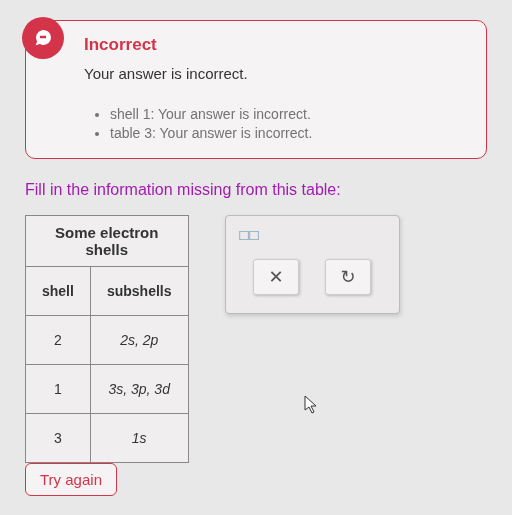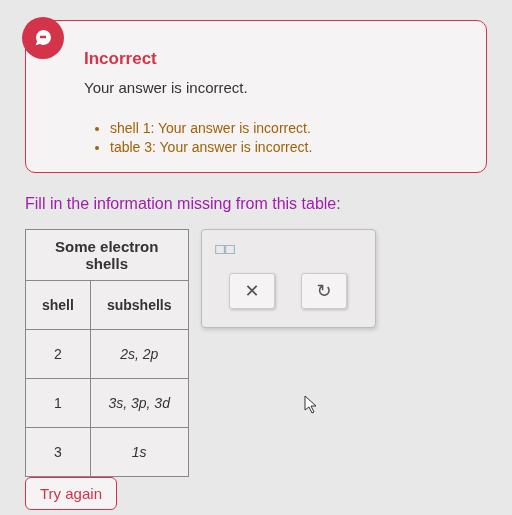--- a/index.html
+++ b/index.html
@@ -9,21 +9,21 @@
       background: #e8e8e8;
       font-family: Arial, sans-serif;
       color: #333;
       padding: 20px 25px;
       position: relative;
       overflow: hidden;
     }
     .feedback-box {
       border: 1.5px solid #d4344a;
       border-radius: 10px;
-      padding: 28px 18px 14px 58px;
+      padding: 14px 18px 14px 58px;
       background: #f5f3f3;
       position: relative;
       margin-bottom: 22px;
     }
     .feedback-icon {
       position: absolute;
       left: -4px;
       top: -4px;
       width: 42px;
       height: 42px;
@@ -42,31 +42,31 @@
     }
     .feedback-main {
       font-size: 15px;
       color: #333;
       margin-bottom: 24px;
     }
     .feedback-list {
       list-style: disc;
       padding-left: 26px;
       font-size: 14px;
-      color: #a16207;
+      color: #737373;
     }
     .feedback-list li { margin-bottom: 3px; }
     .instruction {
       font-size: 16px;
       color: #a21caf;
       margin-bottom: 16px;
     }
     .content-row {
       display: flex;
-      gap: 12px;
+      gap: 36px;
       align-items: flex-start;
     }
     .table-wrap { flex: 0 0 auto; }
     table {
       border-collapse: collapse;
       background: #f0eeee;
     }
     caption {
       border: 1px solid #888;
       border-bottom: none;

